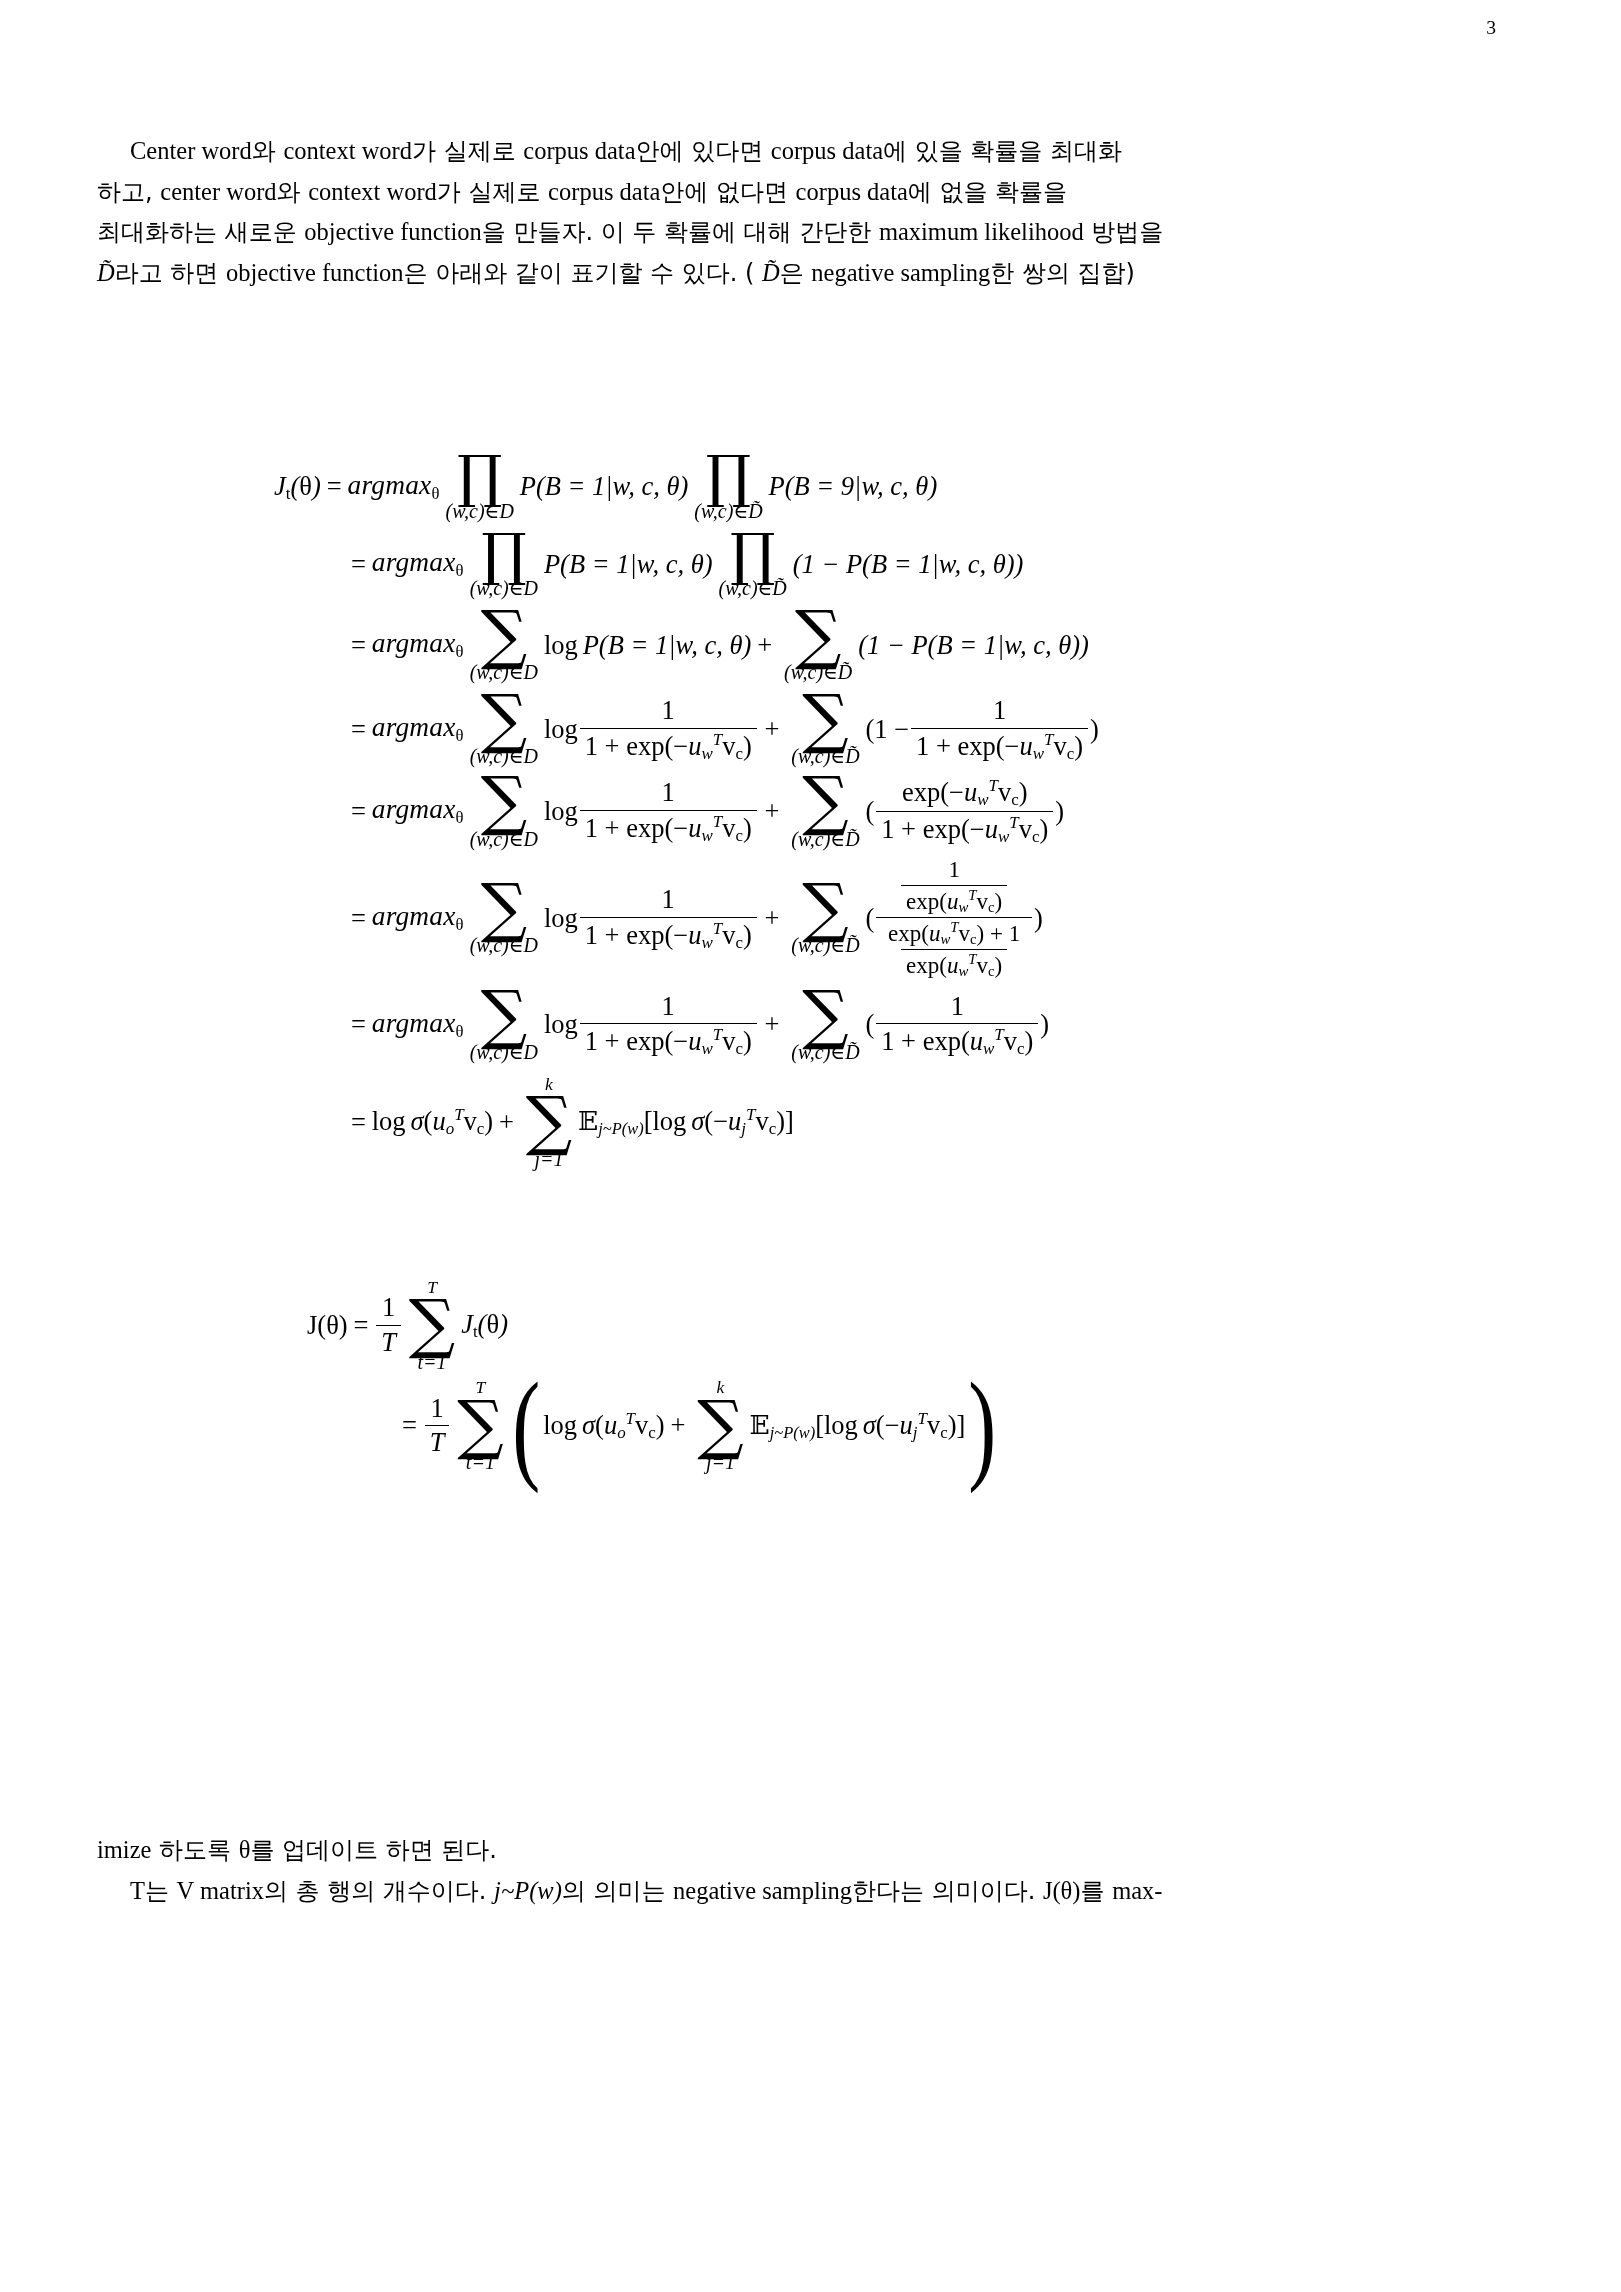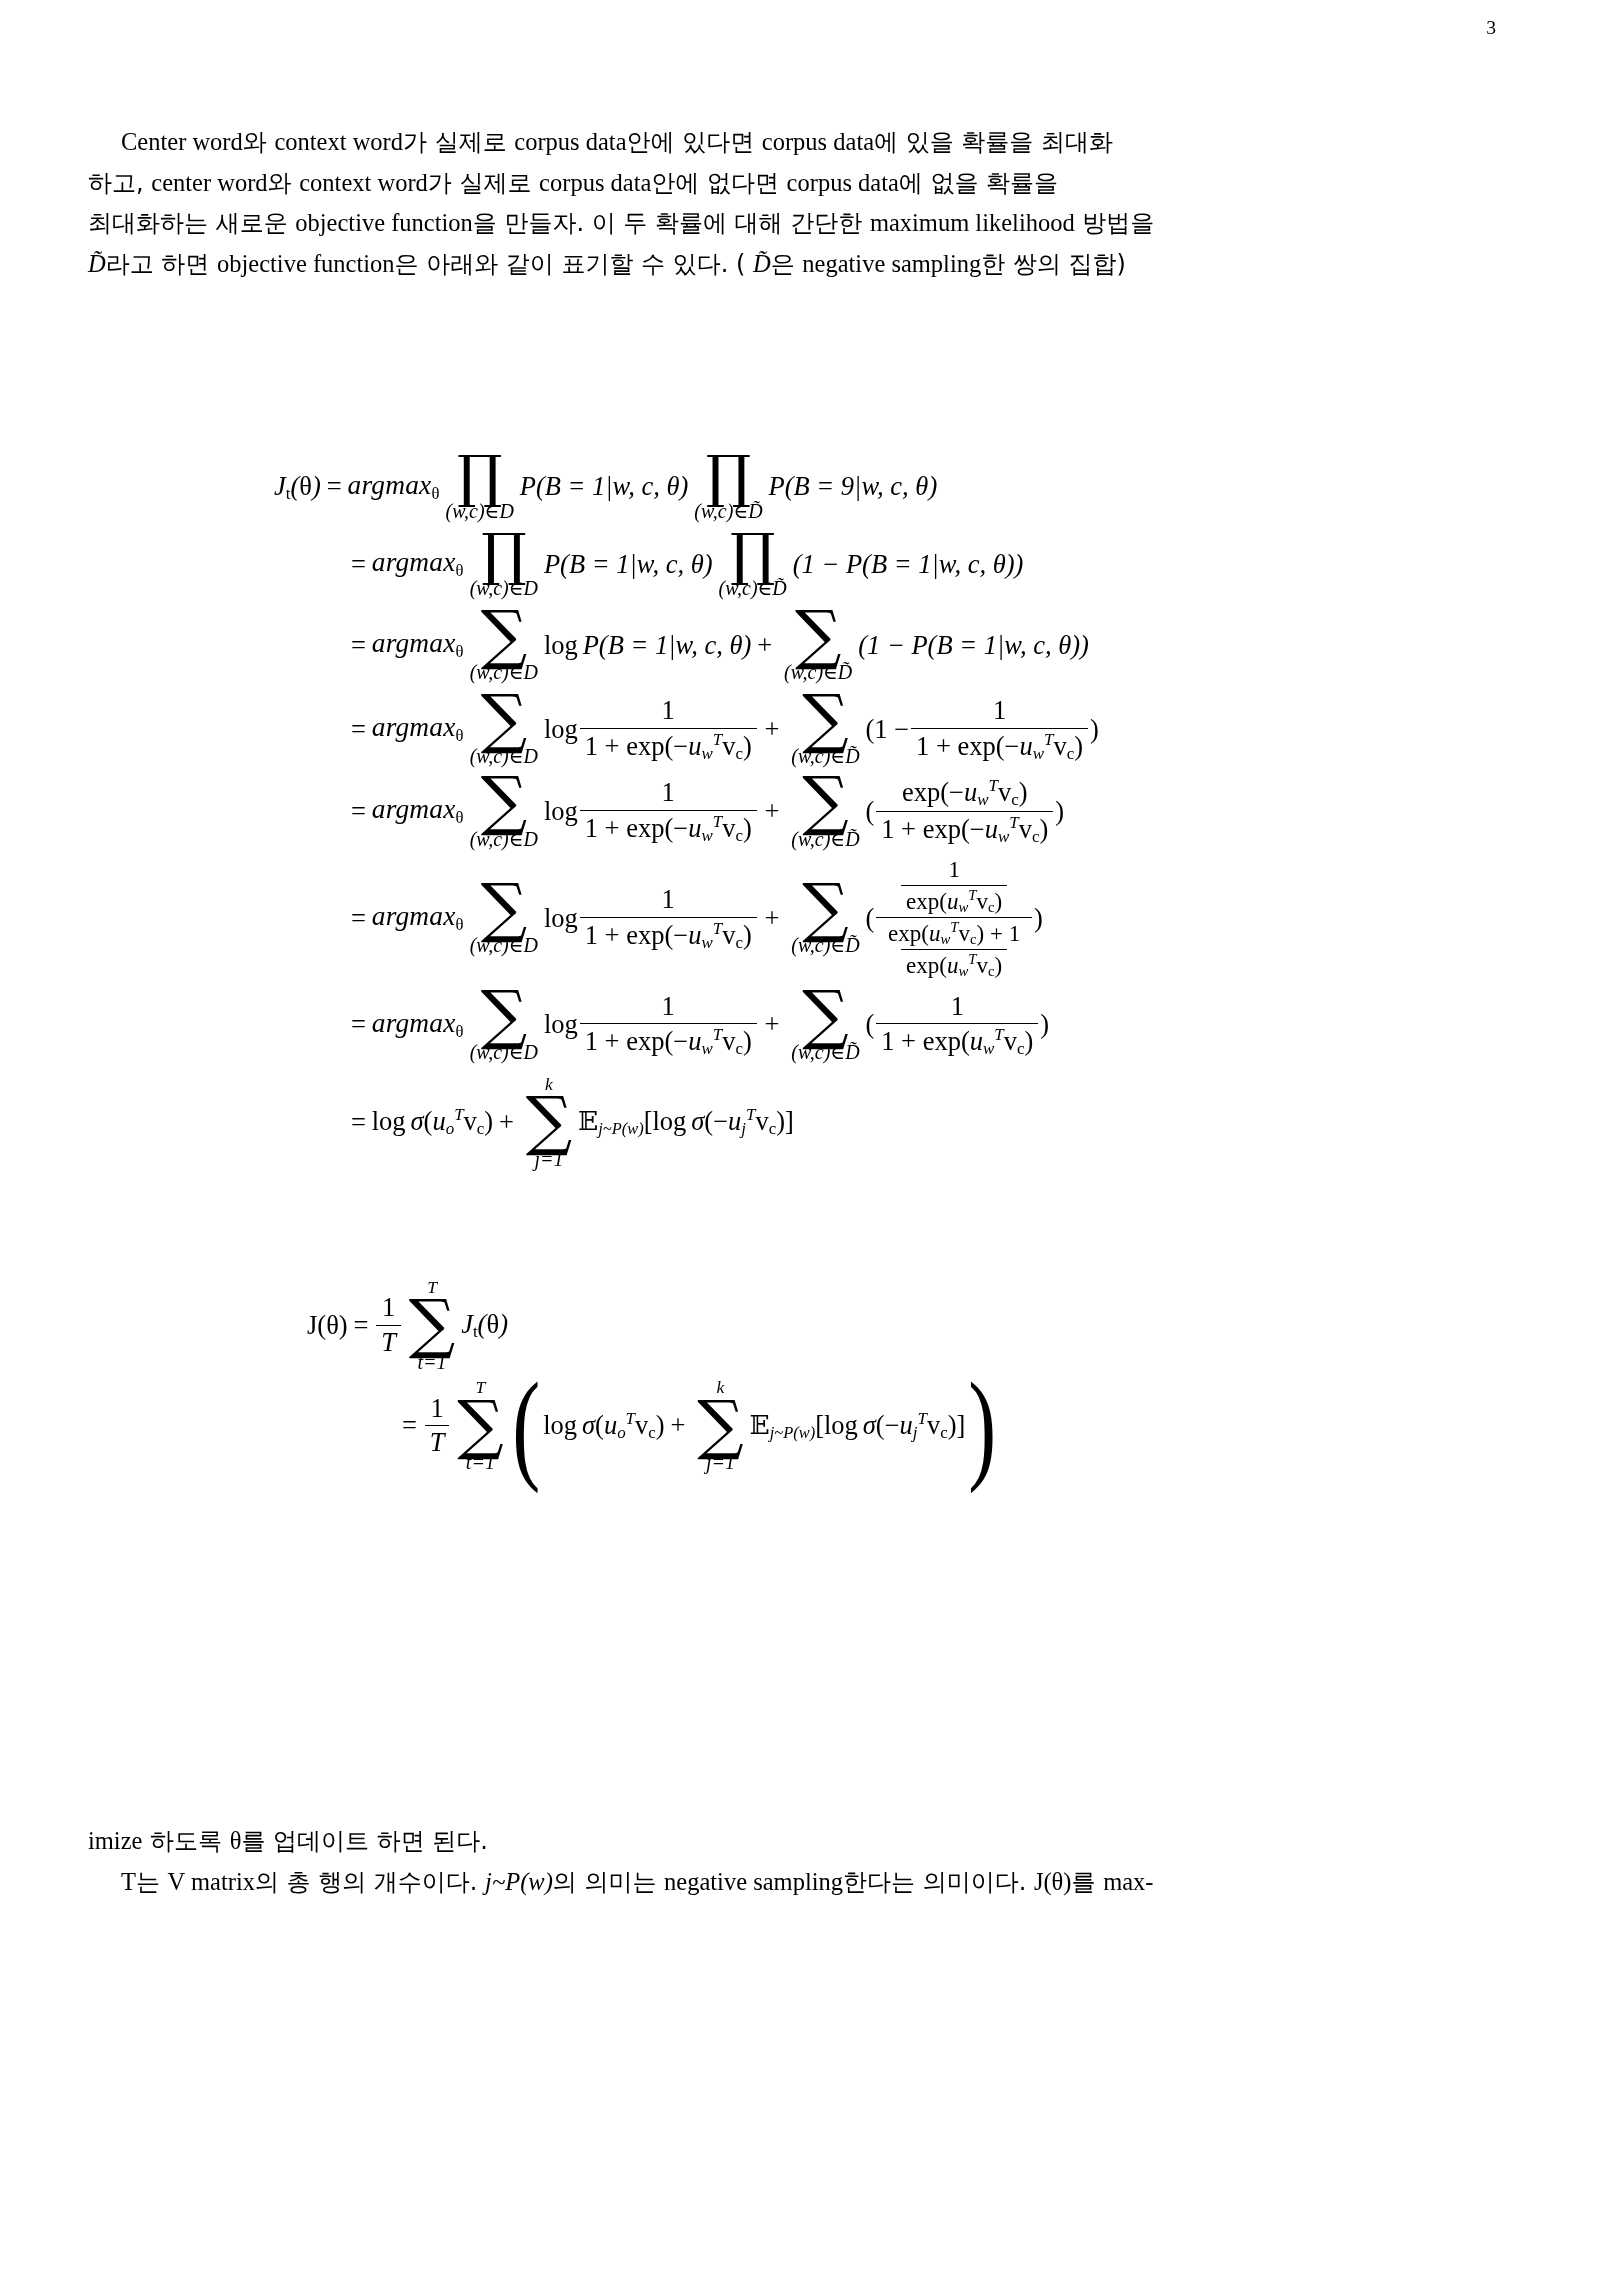--- a/index.html
+++ b/index.html
@@ -32,21 +32,21 @@
   .body-block {
     position: absolute;
     left: 82px;
     right: 82px;
     width: 1457px;
   }
   .para {
     font-size: 25px;
     line-height: 1.62;
     text-align: justify;
-    margin: 6px;
+    margin: 15px;
   }
   .para .line {
     display: block;
     white-space: nowrap;
   }
   .para .line.justify {
     display: flex;
     justify-content: space-between;
   }
   .ko {

